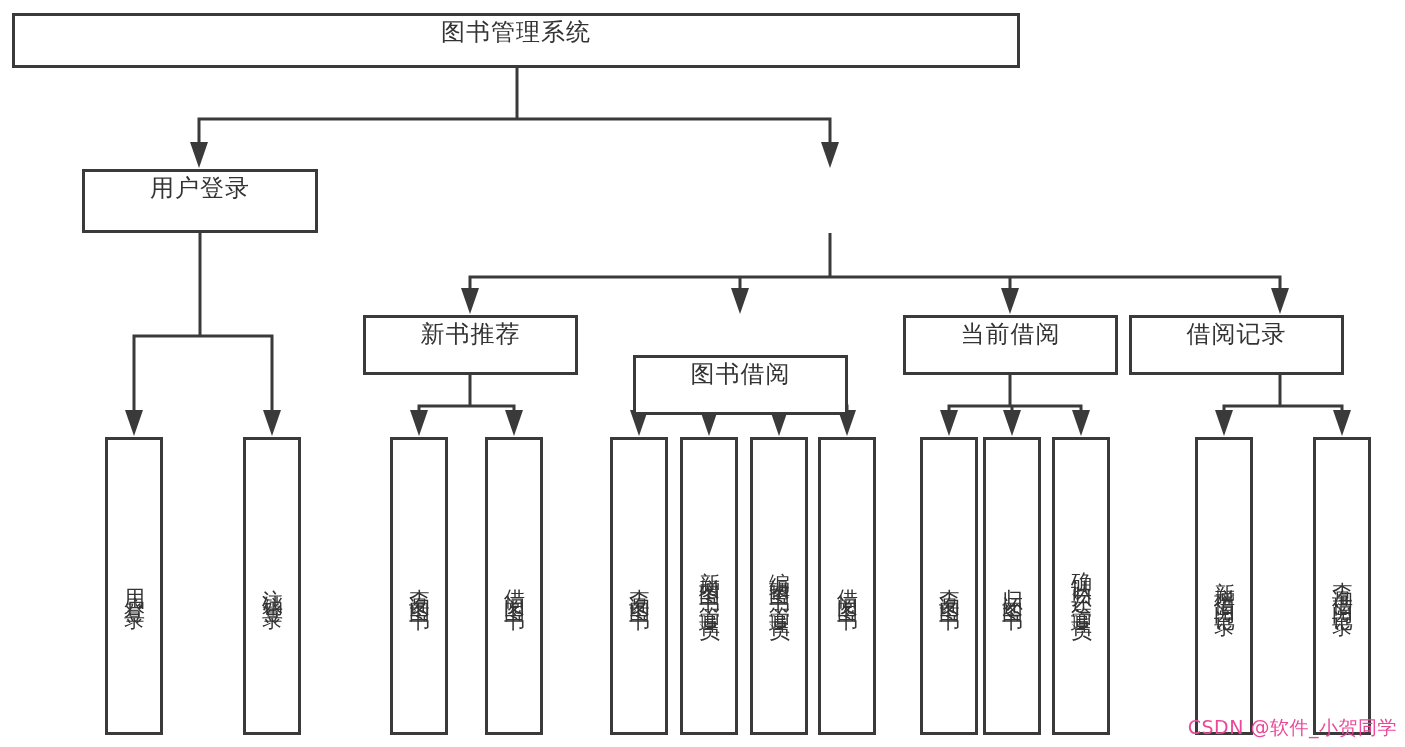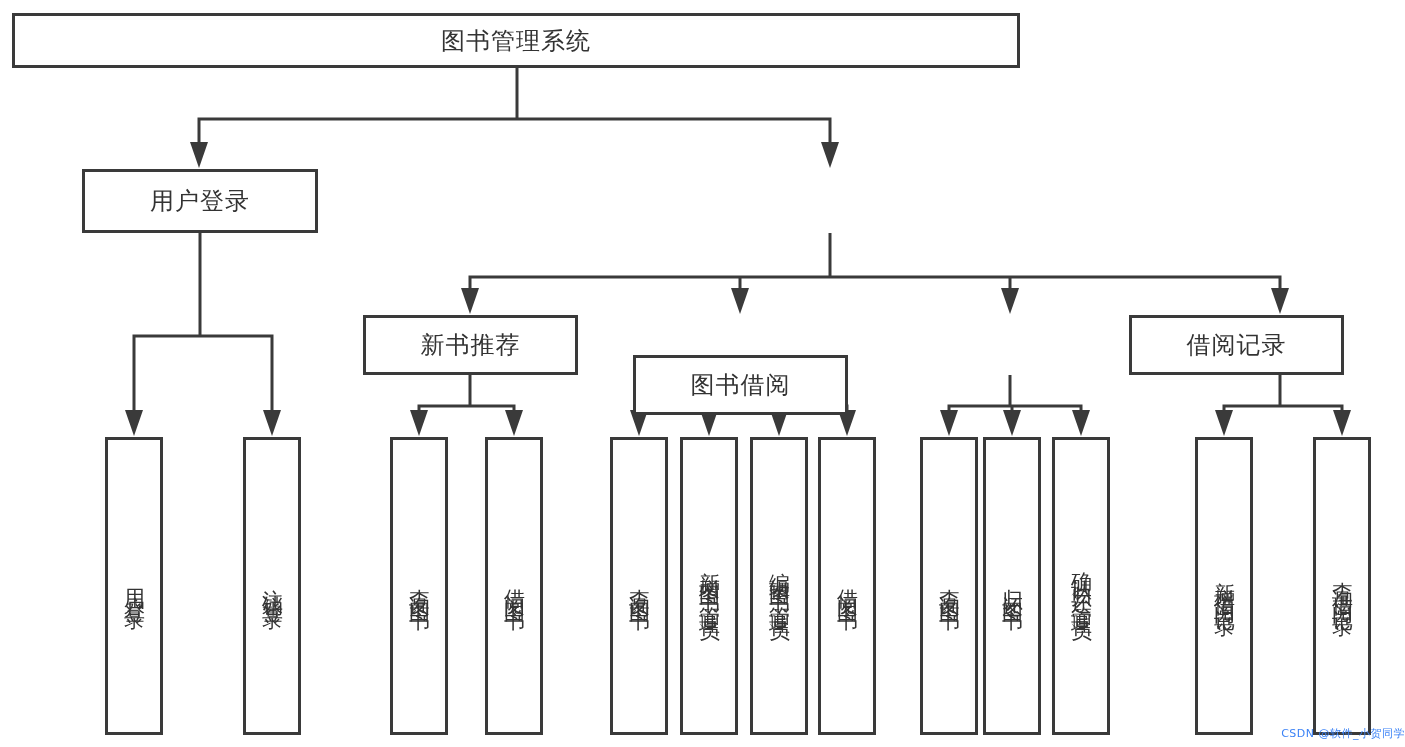--- a/index.html
+++ b/index.html
@@ -29,21 +29,20 @@
   .wires .ah {
     fill: #3a3a3a;
     stroke: none;
   }
   .node {
     position: absolute;
     box-sizing: border-box;
     background: #ffffff;
     border: 3px solid #3a3a3a;
     display: flex;
-    align-items: center;
     justify-content: center;
     color: #333333;
     z-index: 2;
   }
   .node.lvl {
     font-size: 24px;
     letter-spacing: 1px;
   }
   .leaf {
     position: absolute;
@@ -63,25 +62,25 @@
     writing-mode: vertical-rl;
     text-orientation: mixed;
     font-size: 21px;
     line-height: 1;
     letter-spacing: 7px;
     color: #333333;
     white-space: nowrap;
   }
   .watermark {
     position: absolute;
-    right: 0;
+    right: 8px;
     bottom: 6px;
-    font-size: 11px;
+    font-size: 19px;
     letter-spacing: 0.5px;
-    color: #3b82f6;
+    color: #ec4899;
     z-index: 6;
     white-space: nowrap;
   }
 </style>
 </head>
 <body>
 
 <div class="stage">
 
   <svg class="wires" viewBox="0 0 1405 747" xmlns="http://www.w3.org/2000/svg">
@@ -139,20 +138,23 @@
   <div class="node lvl" style="left:82px;top:169px;width:236px;height:64px;">
     <span>用户登录</span>
   </div>
 
   <div class="node lvl" style="left:363px;top:315px;width:215px;height:60px;">
     <span>新书推荐</span>
   </div>
   <div class="node lvl" style="left:633px;top:315px;width:215px;height:60px;margin-top:40px;">
     <span>图书借阅</span>
   </div>
+  <div class="node lvl" style="left:903px;top:315px;width:215px;height:60px;">
+    <span>当前借阅</span>
+  </div>
   <div class="node lvl" style="left:1129px;top:315px;width:215px;height:60px;">
     <span>借阅记录</span>
   </div>
 
   <div class="leaf" style="left:105px;">
     <span>用户登录</span>
   </div>
   <div class="leaf" style="left:243px;">
     <span>注销登录</span>
   </div>

